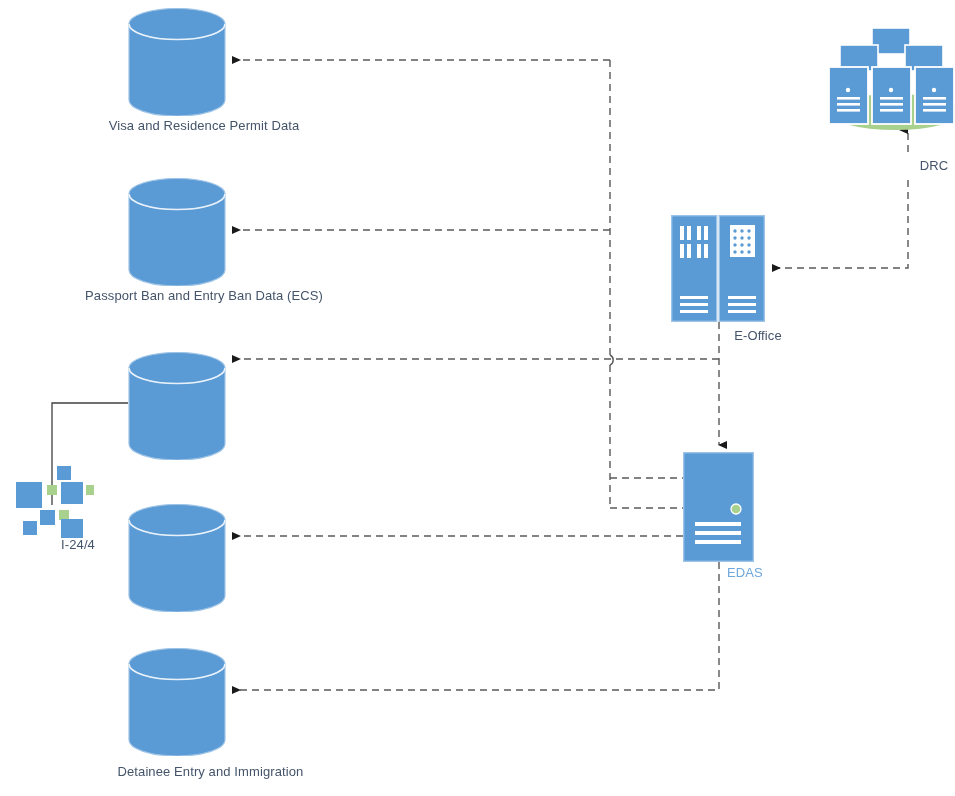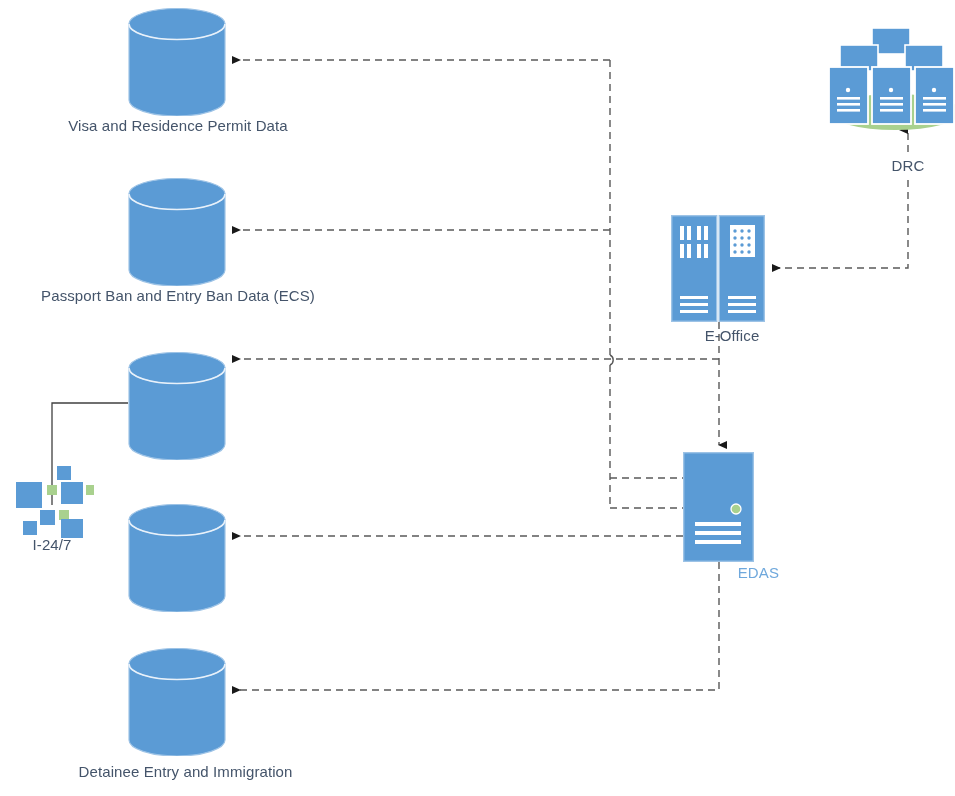--- a/index.html
+++ b/index.html
@@ -25,24 +25,25 @@
     height: 796px;
     pointer-events: none;
   }
   .node {
     position: absolute;
   }
   .node-label {
     position: absolute;
     text-align: center;
     color: #44546A;
-    font-size: 15px;
+    font-size: 13px;
     line-height: 16px;
     white-space: pre;
     letter-spacing: 0.1px;
+    margin-left: 26px;
   }
   .label-light {
     color: #6FA8DC;
   }
 </style>
 </head>
 <body>
 
 <div id="canvas">
 
@@ -143,21 +144,21 @@
       <rect x="2" y="16" width="26" height="26" fill="#5B9BD5"></rect>
       <rect x="33" y="19" width="10" height="10" fill="#A9D18E"></rect>
       <rect x="47" y="16" width="22" height="22" fill="#5B9BD5"></rect>
       <rect x="72" y="19" width="10" height="10" fill="#A9D18E"></rect>
       <rect x="45" y="44" width="10" height="10" fill="#A9D18E"></rect>
       <rect x="26" y="44" width="15" height="15" fill="#5B9BD5"></rect>
       <rect x="9" y="55" width="14" height="14" fill="#5B9BD5"></rect>
       <rect x="47" y="53" width="22" height="22" fill="#5B9BD5"></rect>
     </svg>
   </div>
-  <div class="node-label" style="left:2px; top:537px; width:100px;">I-24/7</div>
+  <div class="node-label" style="left:2px; top:537px; width:100px;">I-24/4</div>
 
   <div class="node" style="left:671px; top:215px;">
     <svg width="94" height="107" viewBox="0 0 94 107">
       <rect x="0.7" y="0.7" width="45" height="105.6" fill="#5B9BD5" stroke="#9DC3E6" stroke-width="1.4"></rect>
       <rect x="48.3" y="0.7" width="45" height="105.6" fill="#5B9BD5" stroke="#9DC3E6" stroke-width="1.4"></rect>
 
       <g fill="#ffffff">
         <rect x="9" y="11" width="4" height="14"></rect>
         <rect x="16" y="11" width="4" height="14"></rect>
         <rect x="26" y="11" width="4" height="14"></rect>
@@ -200,21 +201,21 @@
     <svg width="71" height="110" viewBox="0 0 71 110">
       <rect x="0.7" y="0.7" width="69.6" height="108.6" fill="#5B9BD5" stroke="#9DC3E6" stroke-width="1.4"></rect>
       <circle cx="53" cy="57" r="5" fill="#A9D18E" stroke="#ffffff" stroke-width="1.3"></circle>
       <g fill="#ffffff">
         <rect x="12" y="70" width="46" height="4"></rect>
         <rect x="12" y="79" width="46" height="4"></rect>
         <rect x="12" y="88" width="46" height="4"></rect>
       </g>
     </svg>
   </div>
-  <div class="node-label label-light" style="left:659px; top:565px; width:120px;text-align:right;">EDAS</div>
+  <div class="node-label label-light" style="left:659px; top:565px; width:120px;">EDAS</div>
 
   <div class="node" style="left:822px; top:28px;">
     <svg width="133" height="102" viewBox="0 0 133 102">
 
       <ellipse cx="73" cy="84" rx="66" ry="18" fill="#A9D18E"></ellipse>
 
       <rect x="50" y="0" width="38" height="26" fill="#5B9BD5" stroke="#ffffff" stroke-width="1.6"></rect>
       <rect x="18" y="17" width="38" height="26" fill="#5B9BD5" stroke="#ffffff" stroke-width="1.6"></rect>
       <rect x="83" y="17" width="38" height="26" fill="#5B9BD5" stroke="#ffffff" stroke-width="1.6"></rect>
 

